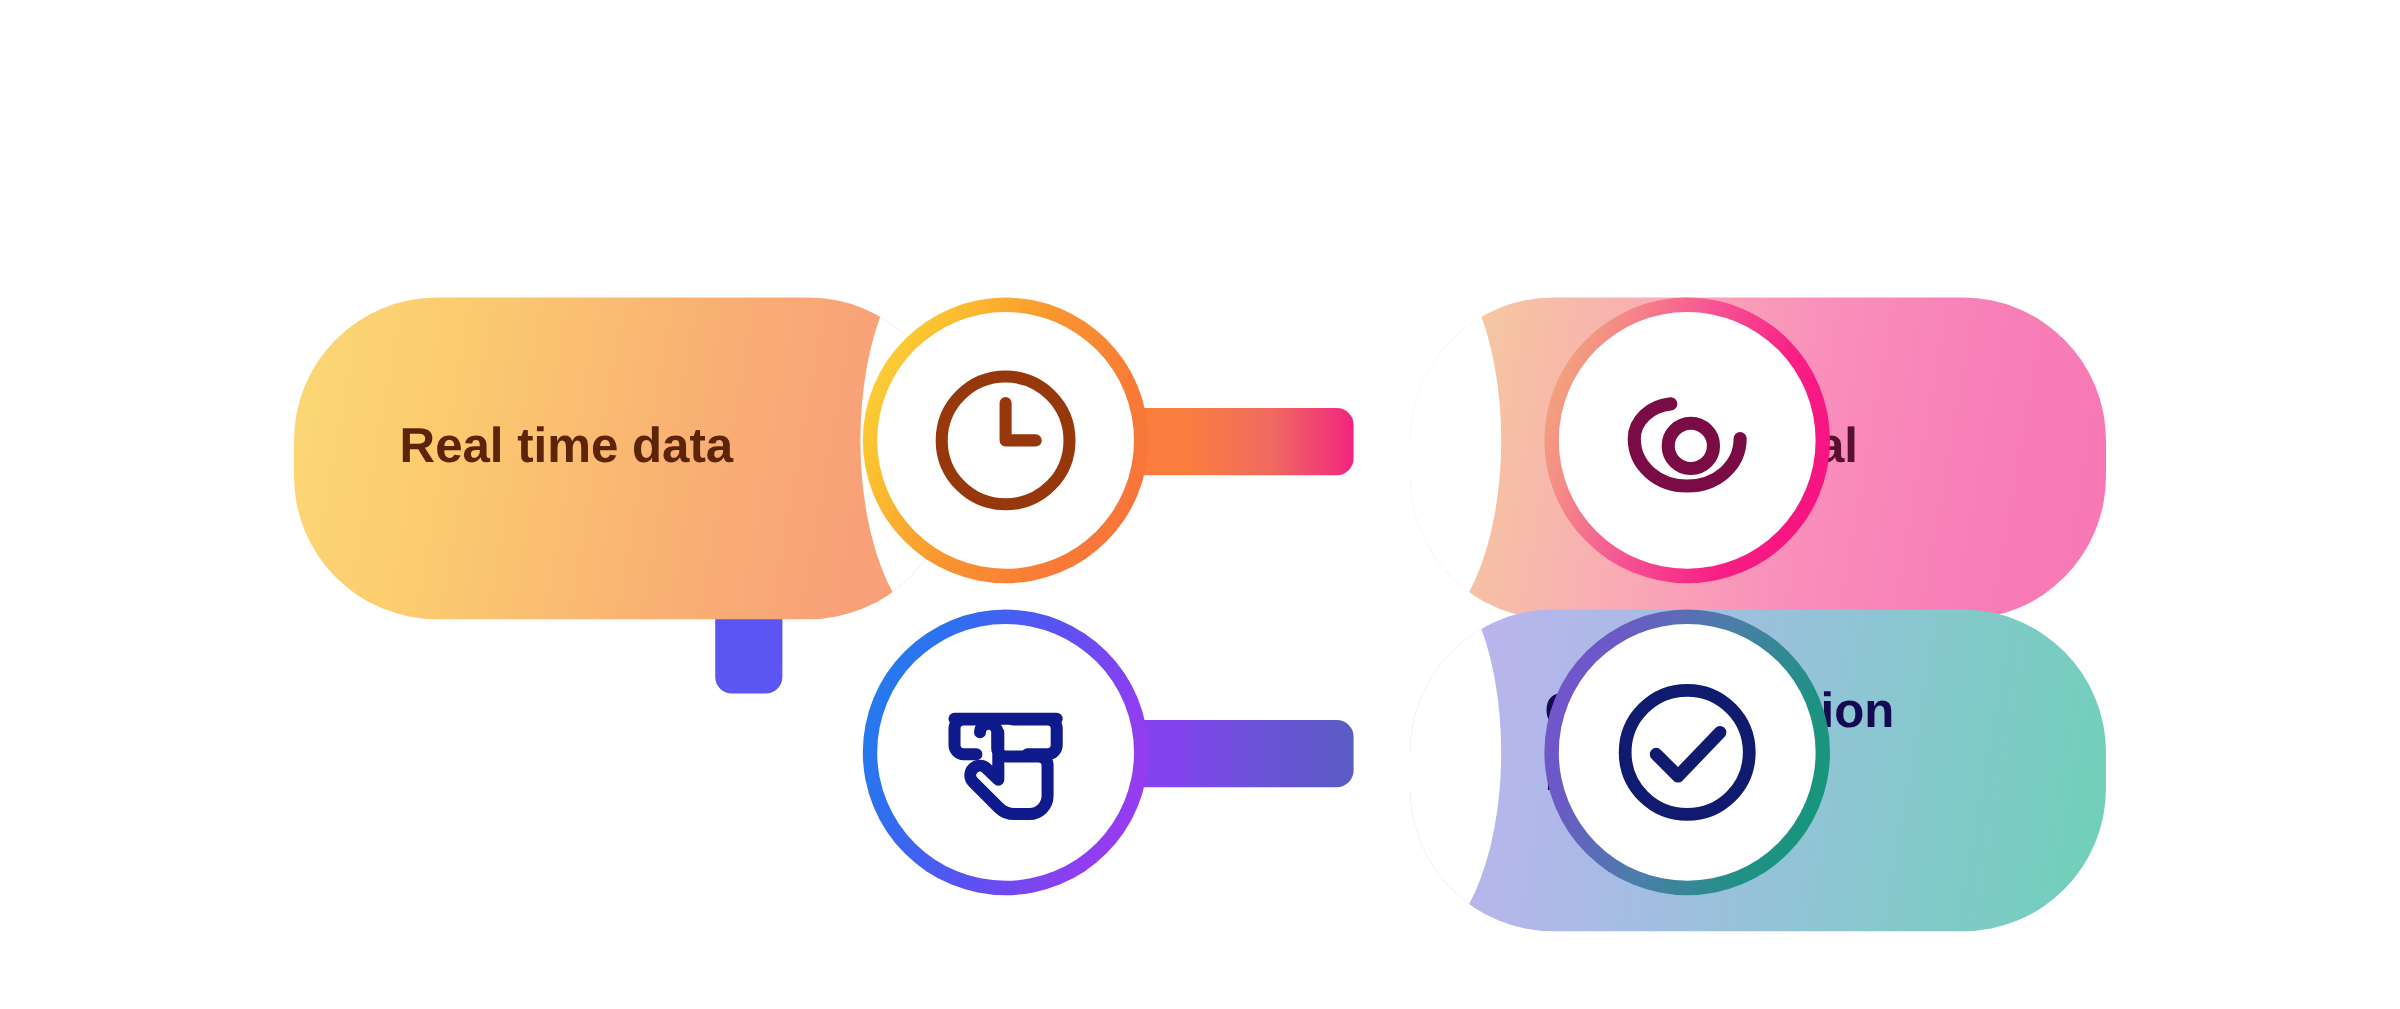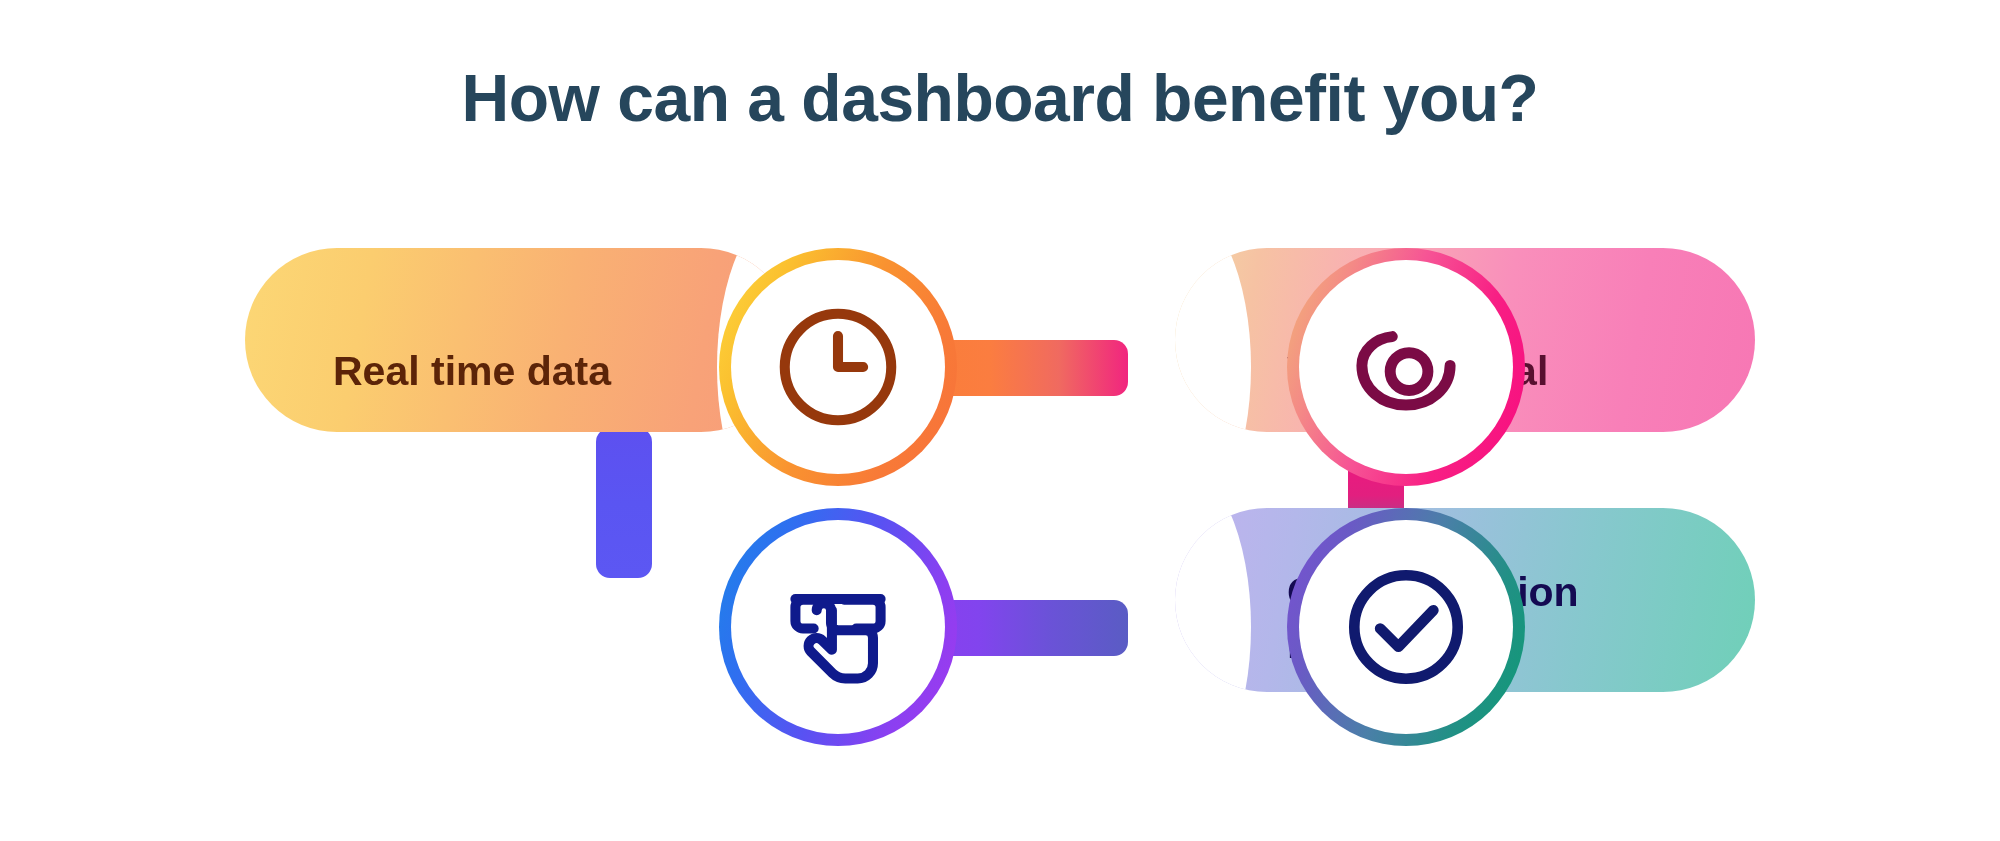--- a/index.html
+++ b/index.html
@@ -44,21 +44,21 @@
     position: absolute;
     left: 245px;
     top: 248px;
     width: 1510px;
     height: 498px;
   }
 
   
   .pill {
     position: absolute;
-    height: 184px;
+    height: 268px;
     border-radius: 119px;
     overflow: hidden;
     text-decoration: underline;
   }
   .pill-label {
     position: absolute;
     font-weight: bold;
     font-size: 41px;
     line-height: 1.28;
     white-space: pre-line;
@@ -178,21 +178,20 @@
   #ring-check {
     left: 1042px; top: 260px;
     background: linear-gradient(110deg, #7a50d4 0%, #6a5ac5 22%, #4a7fa8 50%, #219085 76%, #0e9b74 100%);
   }
 </style>
 </head>
 <body>
 
 <div id="stage">
 
-  <div class="page-title">How can a dashboard benefit you?</div>
 
   <div id="graphic">
 
     <div class="connector" id="connector-top"></div>
     <div class="connector" id="connector-bottom"></div>
     <div class="connector" id="connector-left"></div>
     <div class="connector" id="connector-right"></div>
 
     <div class="pill" id="pill-real-time">
       <div class="pill-label">Real time data</div>

